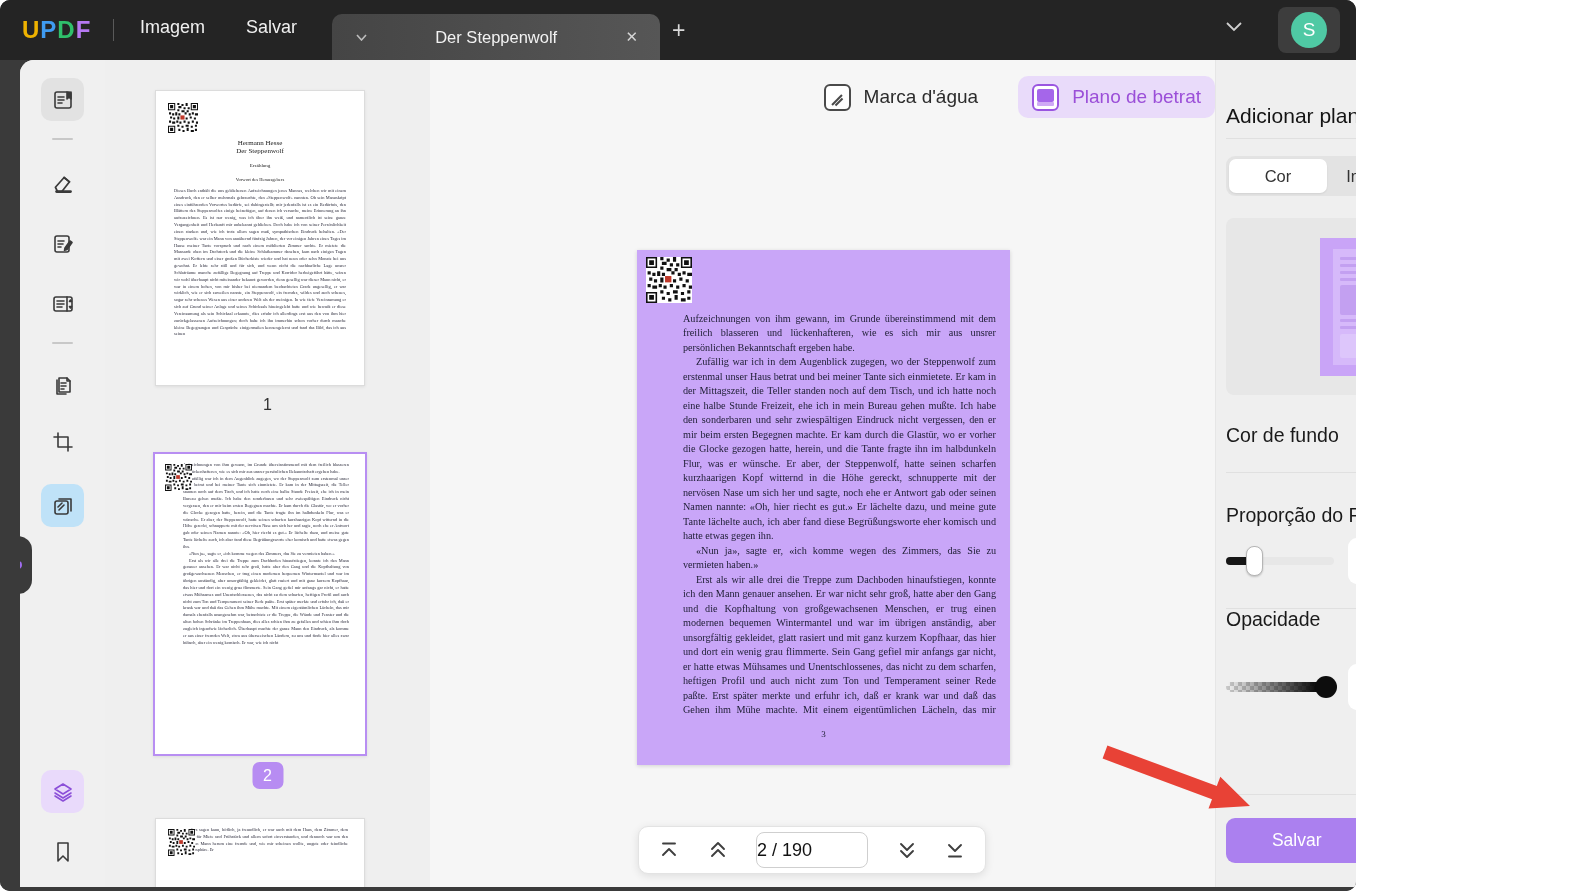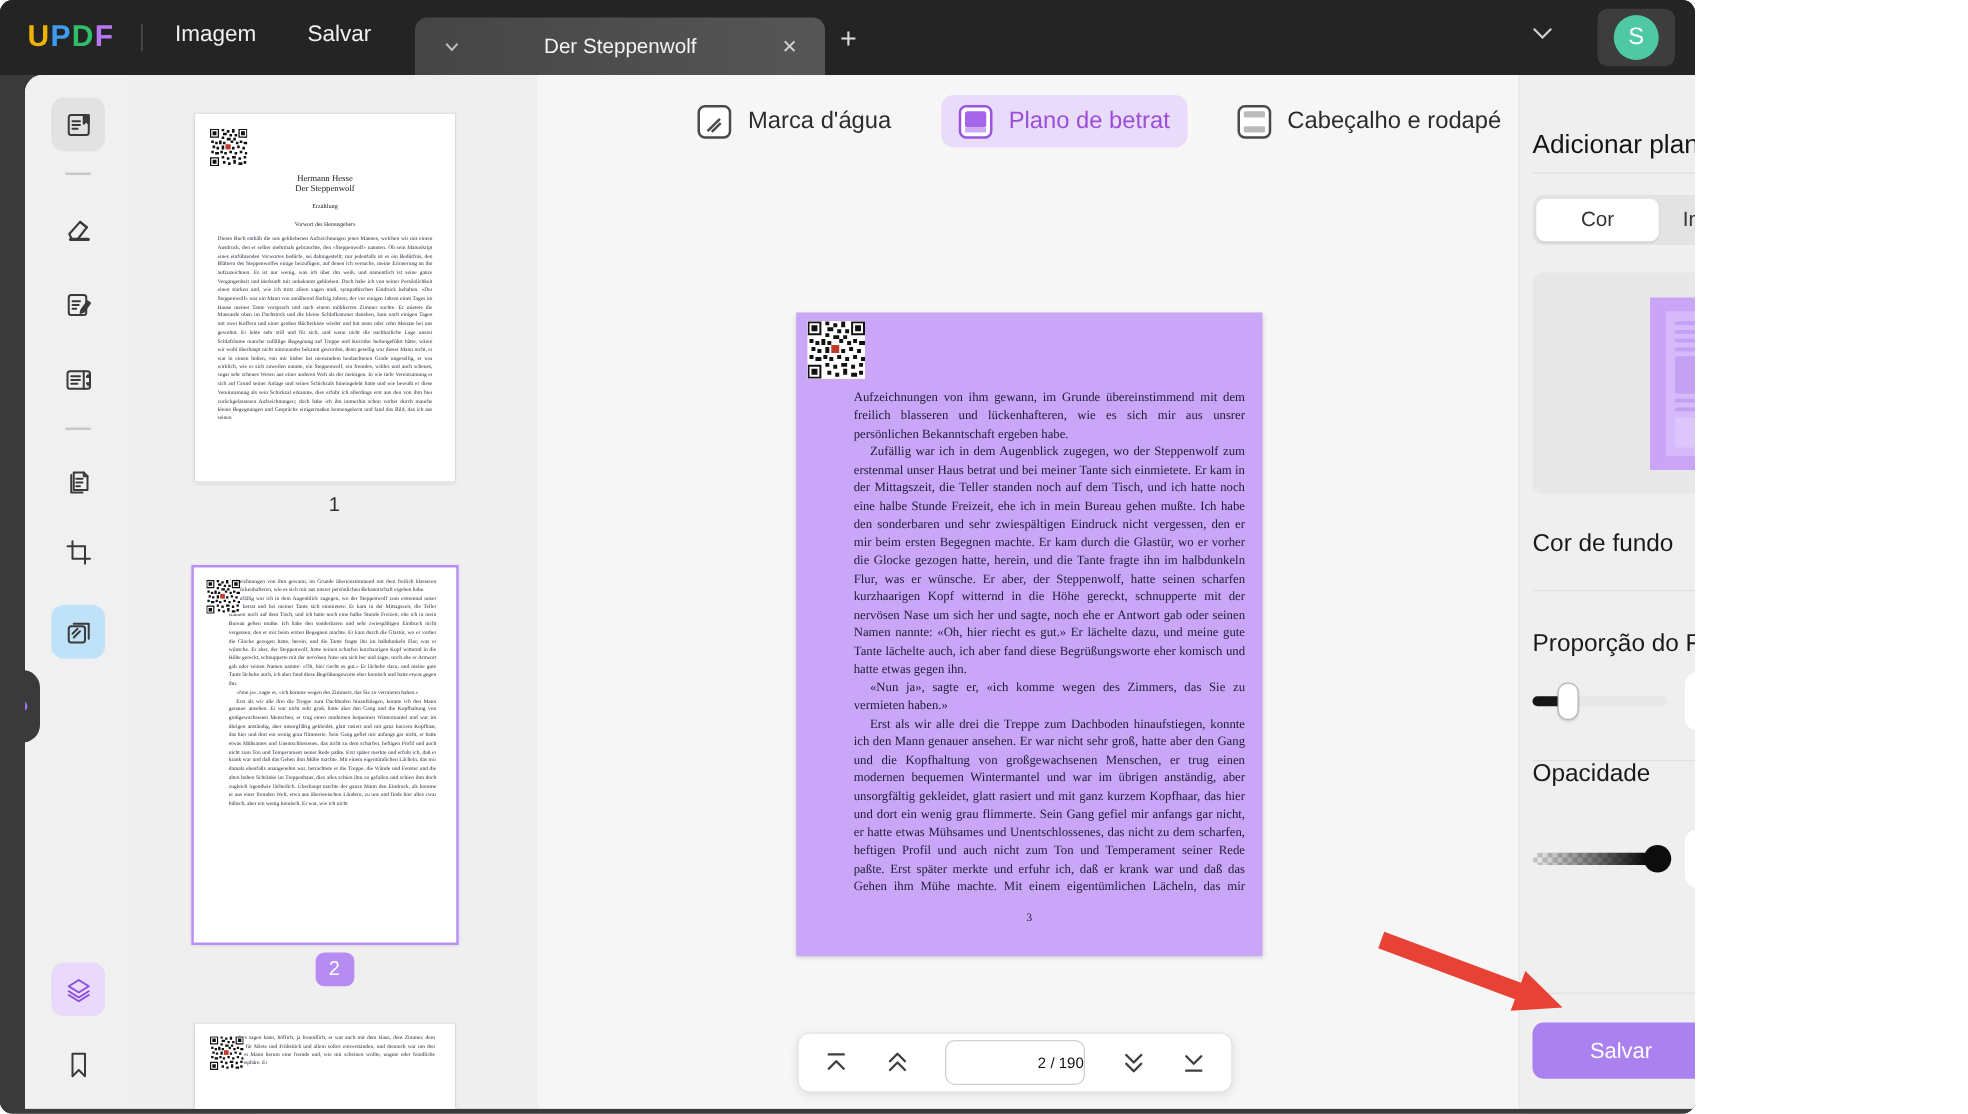--- a/index.html
+++ b/index.html
@@ -77,21 +77,21 @@
                font-family:"Liberation Serif", serif; font-size:10.2px; line-height:1.42; text-align:justify; color:#1d1d33; }
   .page-text p.ind { text-indent:13px; }
   .page-num { position:absolute; bottom:26px; width:100%; text-align:center; font-family:"Liberation Serif", serif;
               font-size:9px; color:#1d1d33; }
 
   .pager { position:absolute; left:208px; bottom:13px; width:348px; height:48px; background:#fff; border:1px solid #e3e3e3;
            border-radius:10px; box-shadow:0 2px 8px rgba(0,0,0,.10); display:flex; align-items:center;
            justify-content:space-between; padding:0 20px; }
   .pager svg { stroke:#3f3f3f; fill:none; stroke-width:1.9; stroke-linecap:round; stroke-linejoin:round; }
   .pager-box { width:112px; height:36px; border:1px solid #cfcfcf; border-radius:8px; background:#fff;
-               font-size:12px; color:#111; text-align:right; font-family:"Liberation Sans", sans-serif; }
+               font-size:18px; color:#111; text-align:left; font-family:"Liberation Sans", sans-serif; }
 
   
   .panel { position:absolute; left:1195px; top:0; width:335px; height:100%; background:#efefef; border-left:1px solid #e6e6e6;
            padding:0 24px 0 10px; }
   .pan-head { position:absolute; left:10px; right:24px; top:22px; display:flex; align-items:center; justify-content:space-between; }
   .pan-title { font-size:21px; color:#141414;margin-top:22px; }
   .pan-div { position:absolute; left:10px; right:24px; height:1px; background:#e0e0e0; }
   .seg { position:absolute; left:10px; right:24px; top:96px; height:40px; background:#e3e3e3; border-radius:9px;
          display:flex; padding:3px; }
   .seg-item { flex:1; display:flex; align-items:center; justify-content:center; font-size:16.5px; color:#333; border-radius:7px; }
@@ -307,27 +307,20 @@
             </div>
           <span>Marca d'água</span>
         </div>
         <div class="tool-btn active">
           <div class="tbi purp">
               <div class="fillp"></div>
               <div class="fillp2"></div>
             </div>
           <span>Plano de betrat</span>
         </div>
-        <div class="tool-btn">
-          <div class="tbi">
-              <div class="bar-t"></div>
-              <div class="bar-b"></div>
-            </div>
-          <span>Cabeçalho e rodapé</span>
-        </div>
       </div>
 
       <div class="pdf-page">
         <svg class="qr" style="left:9px; top:7px; background:#fff;" width="46" height="46">
             <use href="#qr"></use>
           </svg>
         <div class="page-text">
           <p>Aufzeichnungen von ihm gewann, im Grunde übereinstimmend mit dem freilich blasseren und lückenhafteren, wie es sich mir aus unsrer persönlichen Bekanntschaft ergeben habe.</p>
           <p class="ind">Zufällig war ich in dem Augenblick zugegen, wo der Steppenwolf zum erstenmal unser Haus betrat und bei meiner Tante sich einmietete. Er kam in der Mittagszeit, die Teller standen noch auf dem Tisch, und ich hatte noch eine halbe Stunde Freizeit, ehe ich in mein Bureau gehen mußte. Ich habe den sonderbaren und sehr zwiespältigen Eindruck nicht vergessen, den er mir beim ersten Begegnen machte. Er kam durch die Glastür, wo er vorher die Glocke gezogen hatte, herein, und die Tante fragte ihn im halbdunkeln Flur, was er wünsche. Er aber, der Steppenwolf, hatte seinen scharfen kurzhaarigen Kopf witternd in die Höhe gereckt, schnupperte mit der nervösen Nase um sich her und sagte, noch ehe er Antwort gab oder seinen Namen nannte: «Oh, hier riecht es gut.» Er lächelte dazu, und meine gute Tante lächelte auch, ich aber fand diese Begrüßungsworte eher komisch und hatte etwas gegen ihn.</p>
           <p class="ind">«Nun ja», sagte er, «ich komme wegen des Zimmers, das Sie zu vermieten haben.»</p>

